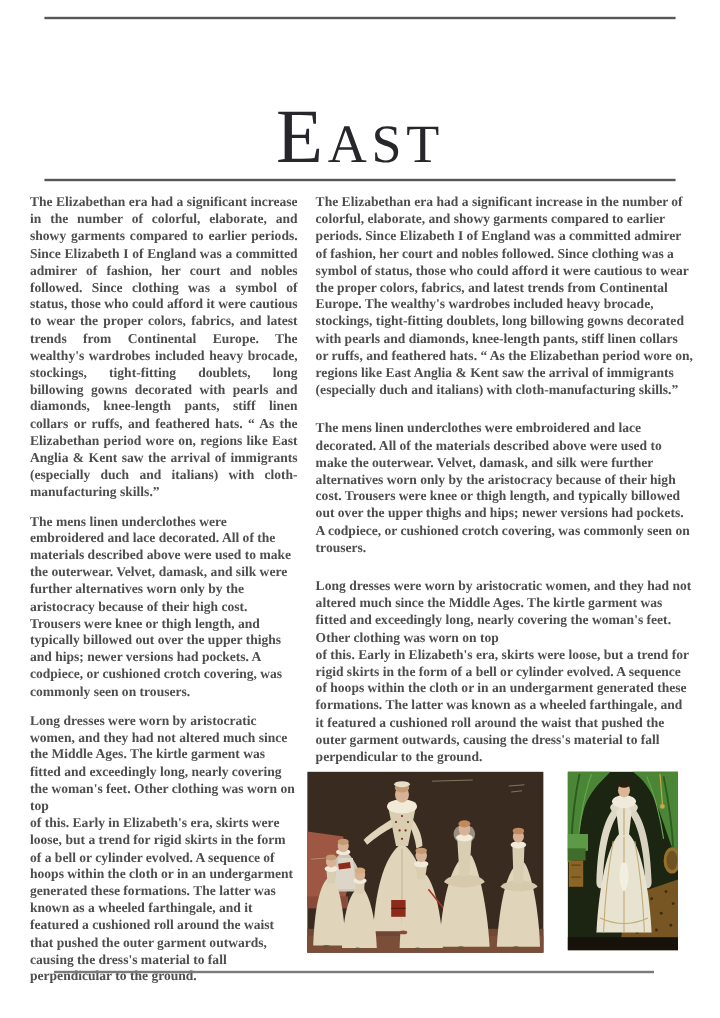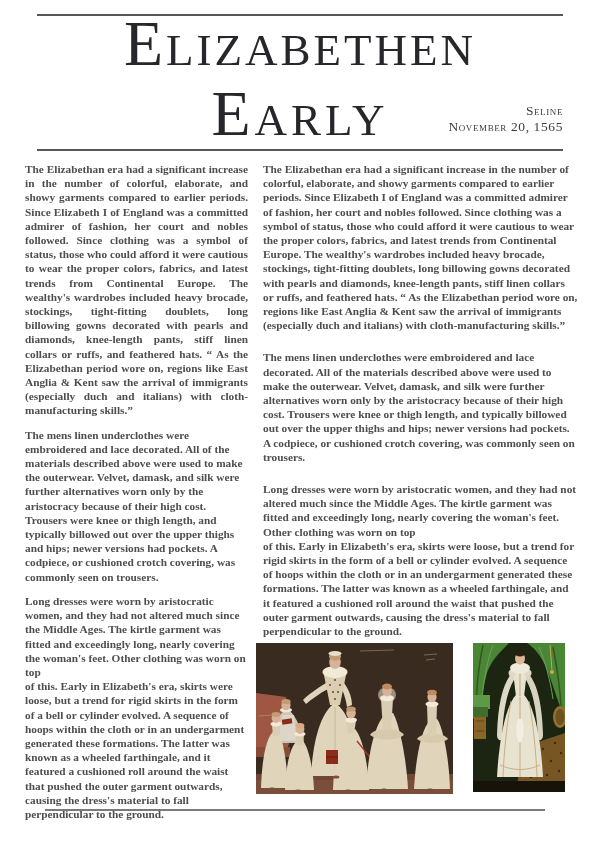--- a/index.html
+++ b/index.html
@@ -59,27 +59,22 @@
   .p2-skin{fill:var(--p2-skin,#dcb697);}
   .p2-ruff{fill:var(--p2-ruff,#efeadb);}
 </style>
 </head>
 <body>
 
 <div class="page">
 
   <div class="rule rule-top"></div>
 
-  <div class="masthead-line title-1">Elizabethen</div>
-  <div class="masthead-line title-2">Early</div>
-
-  <div class="byline">
-    <div>Seline</div>
-    <div>November 20, 1565</div>
-  </div>
+  <div class="masthead-line title-2">East</div>
+
 
   <div class="rule rule-header"></div>
 
   <div class="col col-left">
     <p class="justified">The Elizabethan era had a significant increase in the number of colorful, elaborate, and showy garments compared to earlier periods. Since Elizabeth I of England was a committed admirer of fashion, her court and nobles followed. Since clothing was a symbol of status, those who could afford it were cautious to wear the proper colors, fabrics, and latest trends from Continental Europe.  The wealthy's wardrobes included heavy brocade, stockings, tight-fitting doublets, long billowing gowns decorated with pearls and diamonds, knee-length pants, stiff linen collars or ruffs, and feathered hats. “ As the Elizabethan period wore on, regions like East Anglia &amp; Kent saw the arrival of immigrants (especially duch and italians) with cloth-manufacturing skills.”</p>
     <p>The mens linen underclothes were embroidered and lace decorated. All of the materials described above were used to make the outerwear. Velvet, damask, and silk were further alternatives worn only by the aristocracy because of their high cost. Trousers were knee or thigh length, and typically billowed out over the upper thighs and hips; newer versions had pockets. A codpiece, or cushioned crotch covering, was commonly seen on trousers.</p>
     <p>Long dresses were worn by aristocratic women, and they had not altered much since the Middle Ages. The kirtle garment was fitted and exceedingly long, nearly covering the woman's feet. Other clothing was worn on top
 of this. Early in Elizabeth's era, skirts were loose, but a trend for rigid skirts in the form of a bell or cylinder evolved. A sequence of hoops within the cloth or in an undergarment generated these formations. The latter was known as a wheeled farthingale, and it featured a cushioned roll around the waist that pushed the outer garment outwards, causing the dress's material to fall perpendicular to the ground.</p>
   </div>
 

